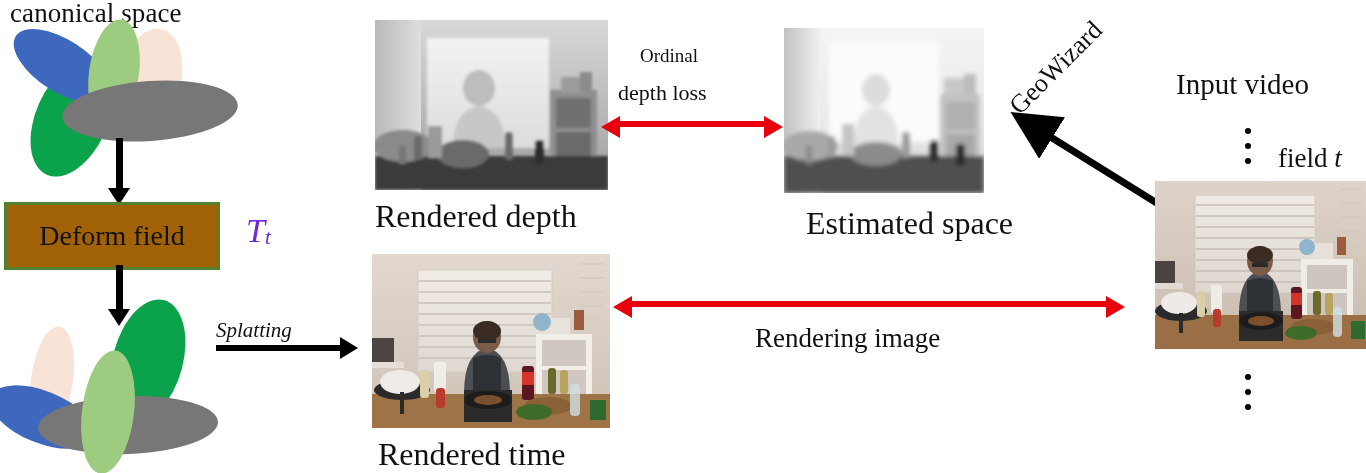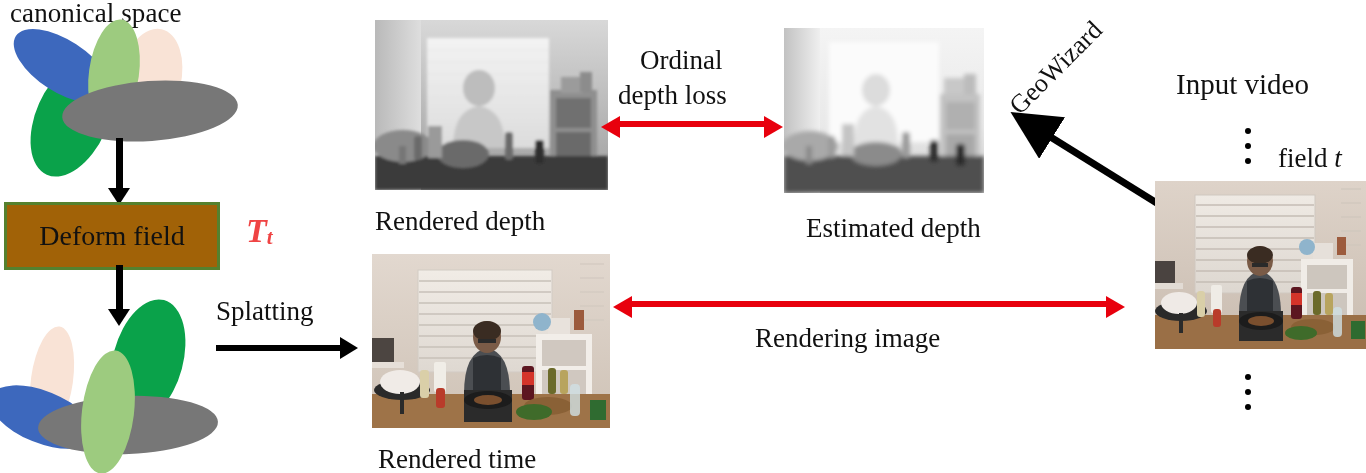--- a/index.html
+++ b/index.html
@@ -11,38 +11,38 @@
   
   #canonical-label{left:10px;top:-2px;font-size:27px;letter-spacing:.1px;}
   .blobwrap{position:absolute;}
   .blobwrap svg{display:block;overflow:visible;}
 
   
   #deform-box{left:4px;top:202px;width:210px;height:62px;
               background:#a16207;border:3px solid #55812e;
               display:flex;align-items:center;justify-content:center;}
   #deform-box .t{font-size:28px;color:#111;}
-  #tt-symbol{left:246px;top:212px;font-size:34px;color:#ef4444;font-style:italic;font-weight:bold;
+  #tt-symbol{left:246px;top:212px;font-size:34px;color:#6d28d9;font-style:italic;font-weight:normal;
              font-family:"Liberation Serif","DejaVu Serif",serif;}
   #tt-symbol sub{font-size:21px;vertical-align:-2px;}
 
   
   .vline{position:absolute;background:#000;width:7px;}
   .vhead{position:absolute;width:0;height:0;border-left:11px solid transparent;
          border-right:11px solid transparent;border-top:17px solid #000;}
 
   
-  #splatting-label{left:216px;top:296px;font-size:27px;}
+  #splatting-label{left:216px;top:318px;font-size:21px;font-style:italic;}
   #splatting-line{left:216px;top:345px;width:128px;height:6px;background:#000;position:absolute;}
   #splatting-head{left:340px;top:337px;position:absolute;width:0;height:0;
       border-top:11px solid transparent;border-bottom:11px solid transparent;border-left:18px solid #000;}
 
   
   .imgframe{position:absolute;overflow:hidden;background:#2a2a2a;}
-  .imgcap{position:absolute;font-size:27px;margin-top:8px;}
+  .imgcap{position:absolute;font-size:32px;}
 
   
   .redline{position:absolute;background:#e8000d;height:6px;}
   .redhead-l{position:absolute;width:0;height:0;border-top:11px solid transparent;
              border-bottom:11px solid transparent;border-right:19px solid #e8000d;}
   .redhead-r{position:absolute;width:0;height:0;border-top:11px solid transparent;
              border-bottom:11px solid transparent;border-left:19px solid #e8000d;}
 
   
   #geo-arrow{position:absolute;left:1004px;top:100px;width:180px;height:120px;}
@@ -146,22 +146,22 @@
       <ellipse cx="88" cy="134" rx="26" ry="14" fill="#6b6b6b"></ellipse>
       <rect x="53" y="106" width="14" height="32" fill="#9a9a9a"></rect>
       <rect x="39" y="116" width="8" height="24" rx="3" fill="#6a6a6a"></rect>
       <rect x="130" y="112" width="8" height="28" rx="3" fill="#6a6a6a"></rect>
       <rect x="160" y="120" width="9" height="24" rx="3" fill="#2f2f2f"></rect>
     </g>
   </svg>
 </div>
 <div class="imgcap lbl" style="left:375px;top:198px;">Rendered depth</div>
 
-<div class="abs lbl" style="left:640px;top:45px;font-size:27px;">Ordinal</div>
-<div class="abs lbl" style="left:618px;top:80px;font-size:27px;">depth loss</div>
+<div class="abs lbl" style="left:640px;top:45px;font-size:19px;">Ordinal</div>
+<div class="abs lbl" style="left:618px;top:80px;font-size:22px;">depth loss</div>
 <div class="redhead-l" style="left:601px;top:116px;"></div>
 <div class="redline" style="left:618px;top:121px;width:148px;"></div>
 <div class="redhead-r" style="left:764px;top:116px;"></div>
 
 <div class="imgframe" style="left:784px;top:28px;width:200px;height:165px;">
   <svg width="200" height="165" viewBox="0 0 200 165" style="display:block">
     <defs>
       <linearGradient id="edBG" x1="0" y1="0" x2="0" y2="1">
         <stop offset="0" stop-color="#f4f4f4"></stop>
           <stop offset=".6" stop-color="#e9e9e9"></stop>
@@ -191,21 +191,21 @@
       <rect x="22" y="118" width="6" height="18" fill="#8a8a8a"></rect>
       <ellipse cx="92" cy="126" rx="26" ry="12" fill="#8b8b8b"></ellipse>
       <rect x="58" y="96" width="12" height="32" fill="#c4c4c4"></rect>
       <rect x="44" y="108" width="7" height="22" rx="3" fill="#9b9b9b"></rect>
       <rect x="118" y="104" width="8" height="26" rx="3" fill="#9b9b9b"></rect>
       <rect x="146" y="112" width="8" height="22" rx="3" fill="#2b2b2b"></rect>
       <rect x="172" y="116" width="9" height="22" rx="3" fill="#2b2b2b"></rect>
     </g>
   </svg>
 </div>
-<div class="imgcap lbl" style="left:806px;top:205px;">Estimated depth</div>
+<div class="imgcap lbl" style="left:806px;top:205px;">Estimated space</div>
 
 <svg id="geo-arrow" viewBox="0 0 180 120">
   <defs>
     <marker id="gwHead" markerWidth="7" markerHeight="7" refX="5.4" refY="3.5" orient="auto">
       <path d="M0,0 L7,3.5 L0,7 z" fill="#000"></path>
     </marker>
   </defs>
   <line x1="164" y1="110" x2="16" y2="18" stroke="#000" stroke-width="7" marker-end="url(#gwHead)"></line>
 </svg>
 <div id="geowizard-label" class="lbl">GeoWizard</div>

